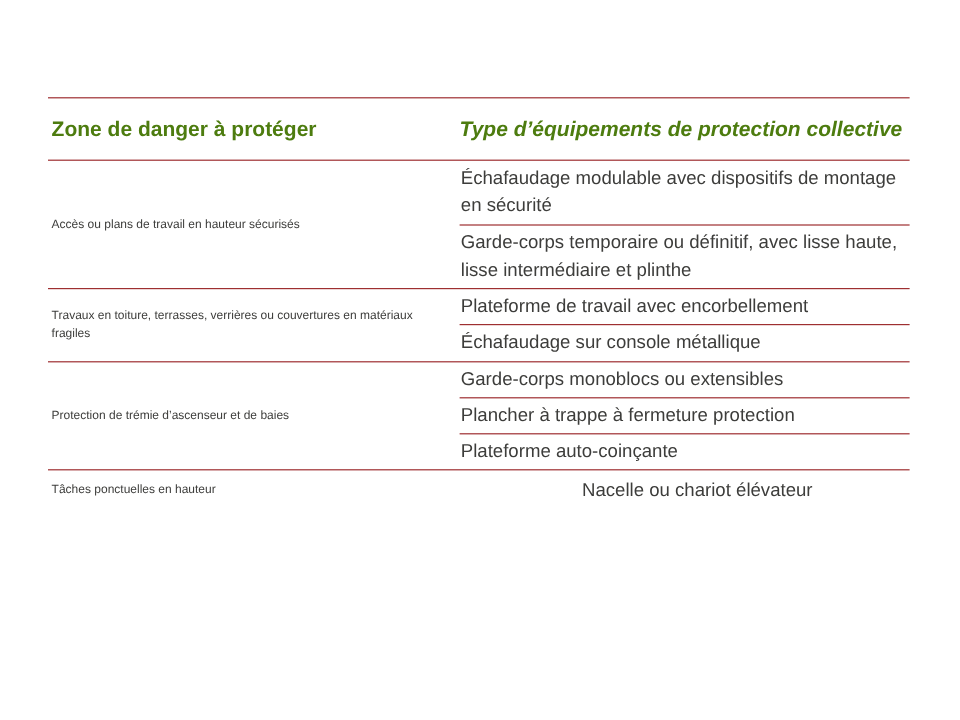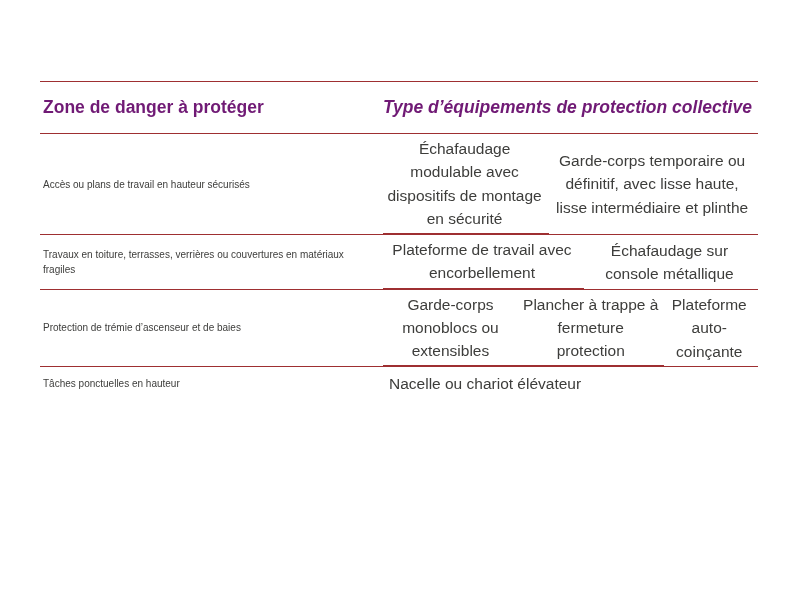--- a/index.html
+++ b/index.html
@@ -22,65 +22,64 @@
       left: 40px;
       top: 81px;
       width: 718px;
       border-top: 1px solid var(--line-color);
     }
     .row {
       display: flex;
       align-items: stretch;
       border-bottom: 1px solid var(--line-color);
     }
-    .row.last { border-bottom: none; }
+    .row.last { border-bottom: none; gap: 48px; }
     .zone-cell {
       flex: 0 0 343px;
       width: 343px;
       display: flex;
       align-items: center;
       padding: 9px 24px 9px 3px;
       font-size: 10px;
       line-height: 1.5;
     }
     .equip-col {
       flex: 1 1 auto;
       display: flex;
-      flex-direction: row;
-      text-align: center;
+      flex-direction: column;
     }
     .equip-item {
       flex: 1 1 auto;
       display: flex;
       align-items: center;
       border-bottom: 1px solid var(--line-color);
       padding: 3px 4px 3px 1px;
       min-height: 28px;
       font-size: 15.5px;
       line-height: 1.5;
     }
     .equip-item:last-child { border-bottom: none; }
     .header-row { min-height: 52px; }
     .header-row .zone-cell,
     .header-row .equip-header {
       font-weight: bold;
       font-size: 17.5px;
       line-height: 1.4;
-      color: #701a75;
+      color: #4d7c0f;
       padding-top: 6px;
       padding-bottom: 6px;
     }
     .equip-header {
       flex: 1 1 auto;
       display: flex;
       align-items: center;
       padding: 6px 0;
       font-style: italic;
     }
-    .row-single .equip-item { padding-left: 6px; }
+    .row-single .equip-item { padding-left: 6px; margin-left: 48px; }
   </style>
 </head>
 <body>
 
 <div class="table">
 
   <div class="row header-row">
     <div class="zone-cell">Zone de danger à protéger</div>
     <div class="equip-header">Type d’équipements de protection collective</div>
   </div>

